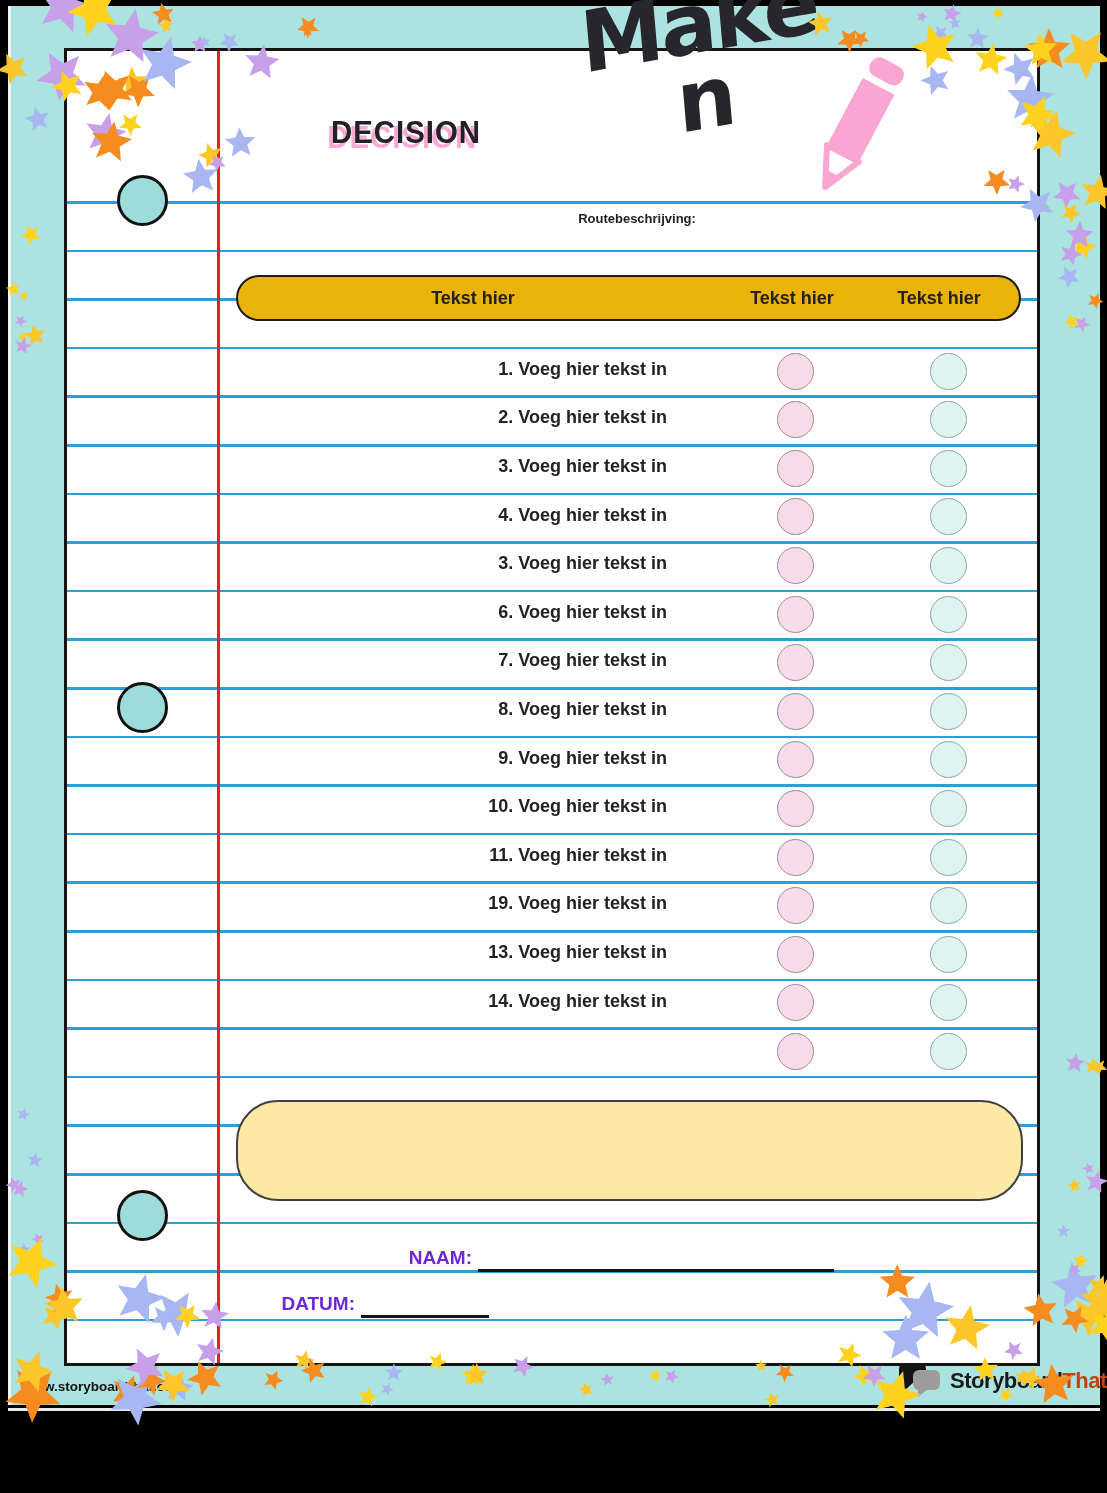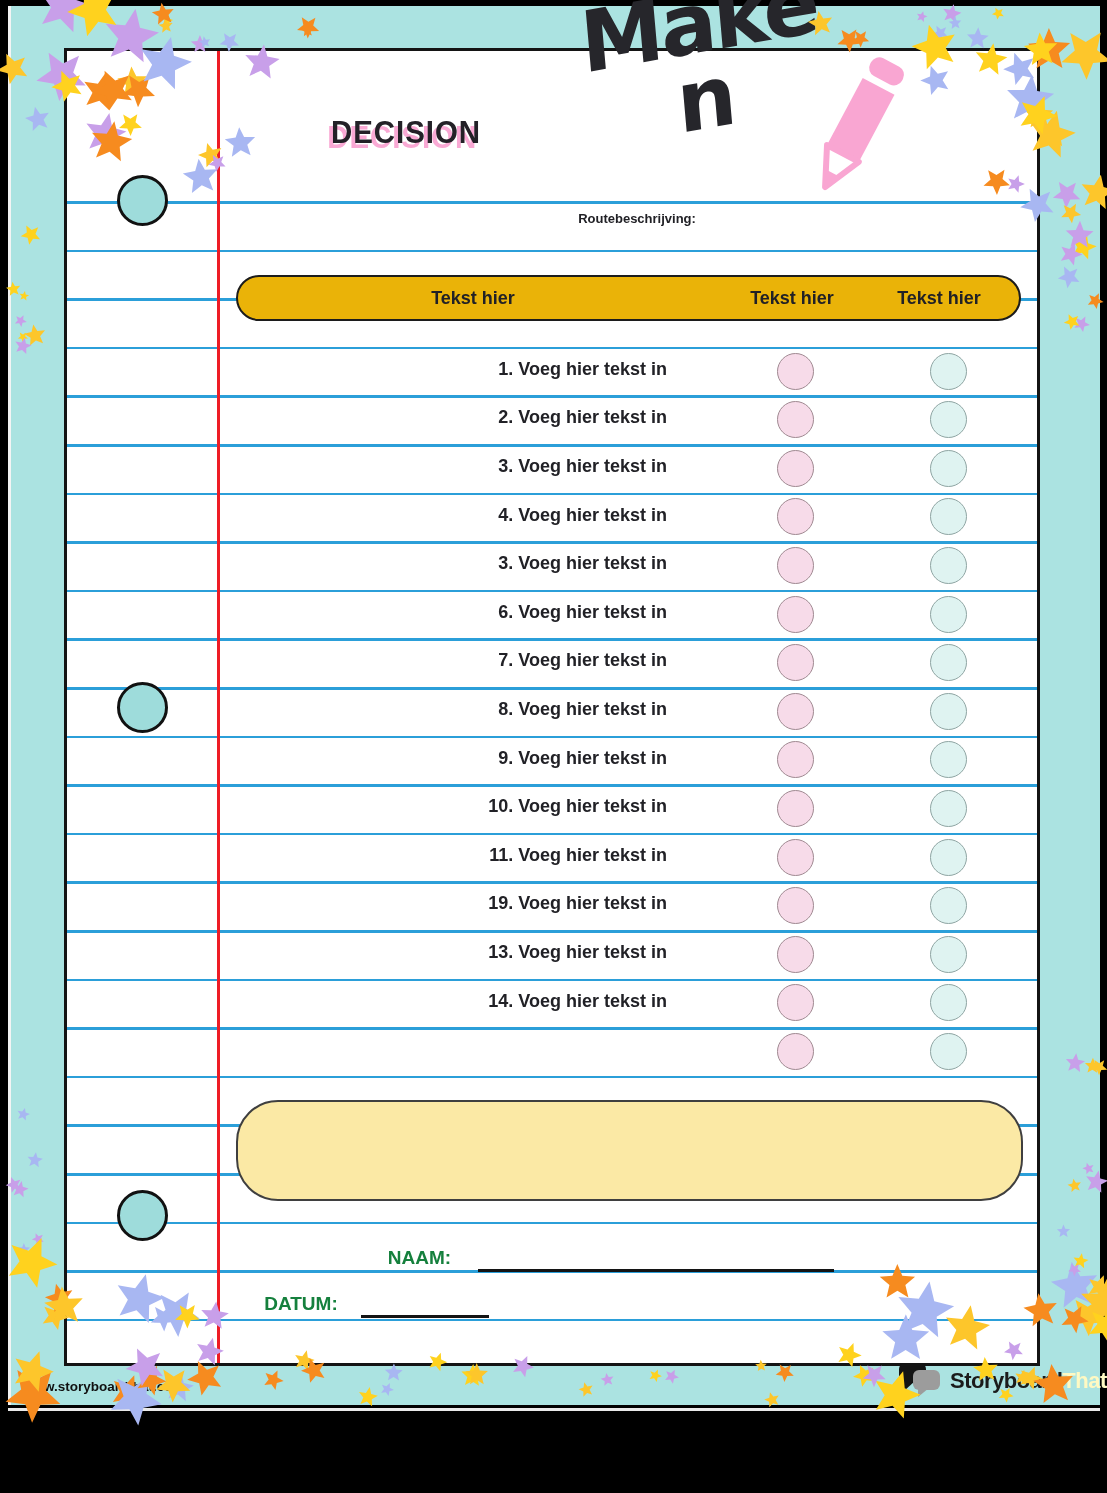--- a/index.html
+++ b/index.html
@@ -65,34 +65,34 @@
   }
   .circle{position:absolute;top:5.8px;width:37px;height:37px;border-radius:50%;box-sizing:border-box;}
   .circle.pink{left:710px;background:#F7DBE9;border:1.5px solid #A08A92;}
   .circle.cyan{left:863px;background:#DFF3F1;border:1.5px solid #8FA5A3;}
   
   .note-box{
     position:absolute;left:169px;top:1049px;width:787px;height:101px;border-radius:42px;
     background:#FBE9A5;border:2px solid #3f3f3f;box-sizing:border-box;
   }
   
-  .field-label{position:absolute;font-size:19px;font-weight:bold;color:#15803d;text-align:center;}
+  .field-label{position:absolute;font-size:19px;font-weight:bold;color:#6d28d9;text-align:right;}
   .name-label{left:300px;top:1196px;width:105px;}
   .date-label{left:180px;top:1242px;width:108px;}
   .field-line{position:absolute;border-bottom:3px solid #141414;}
   .name-line{left:411px;top:1196px;width:356px;height:22px;}
   .date-line{left:294px;top:1242px;width:128px;height:22px;}
   
   .pencil{position:absolute;left:792px;top:52px;z-index:6;}
   
   .site-url{position:absolute;left:23px;top:1379px;z-index:5;font-size:13.5px;font-weight:bold;color:#101010;}
   .logo{position:absolute;left:898px;top:1362px;z-index:5;display:flex;align-items:center;}
   .logo-text{font-size:22px;font-weight:bold;letter-spacing:-0.5px;margin-left:4px;}
   .logo-primary{color:#1b1b1b;}
-  .logo-secondary{color:#fef9c3;}
+  .logo-secondary{color:#c2410c;}
   
   .stars{position:absolute;left:0;top:0;z-index:8;pointer-events:none;}
 </style>
 </head>
 <body>
 
 <div class="canvas">
 
   <div class="artboard"></div>
   <div class="bottom-white-strip"></div>

